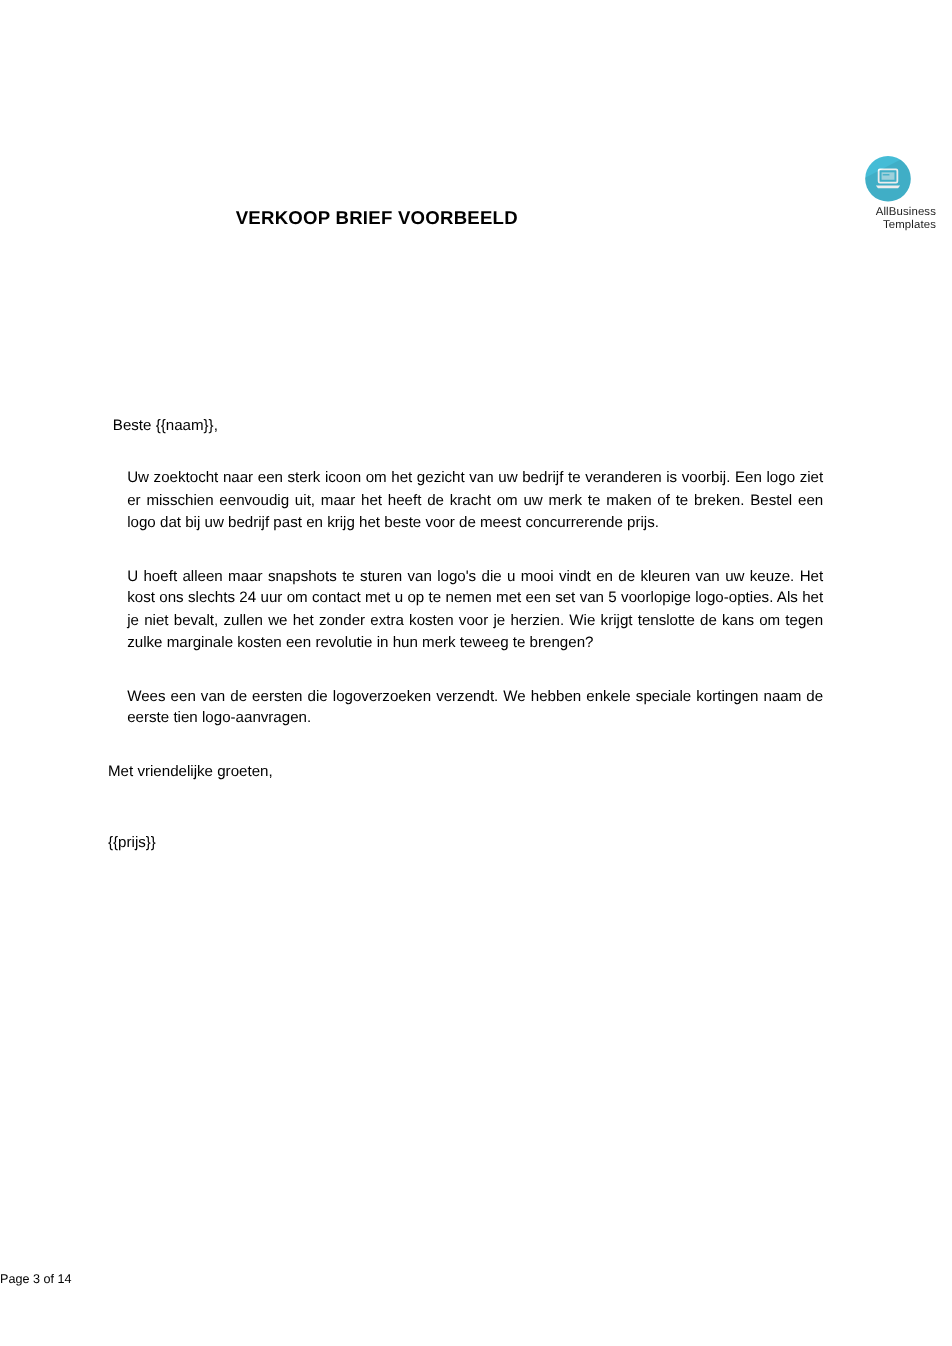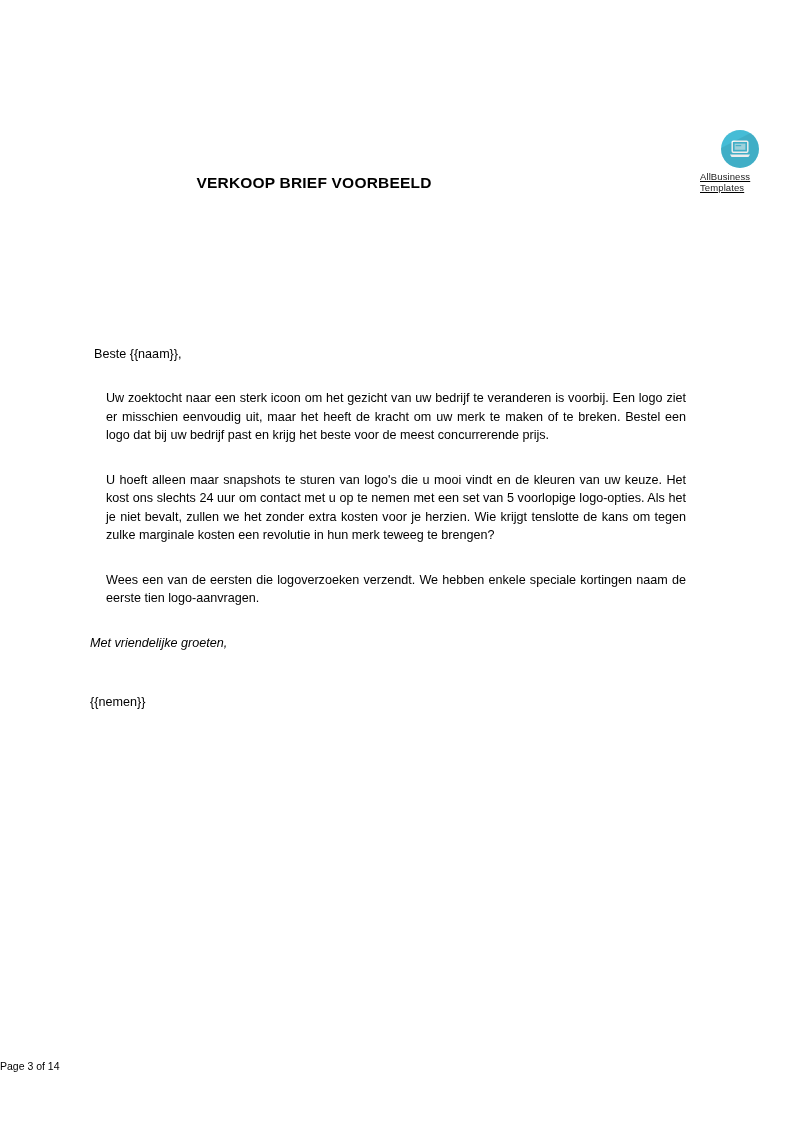--- a/index.html
+++ b/index.html
@@ -20,22 +20,21 @@
     overflow: hidden;
     box-sizing: border-box;
   }
 
   
   .brand {
     position: absolute;
     top: 130px;
     left: 700px;
     width: 80px;
-    text-align: left;
-    text-decoration: underline;
+    text-align: right;
   }
   .brand-mark {
     position: relative;
     width: 38px;
     height: 38px;
     margin: 0 auto 3px auto;
     border-radius: 50%;
     background: #45bcd6;
     overflow: hidden;
   }
@@ -100,21 +99,20 @@
     margin: 16px;
     padding-top: 10px;
     text-align: justify;
     text-justify: inter-word;
   }
   .closing {
     font-size: 12.6px;
     line-height: 18px;
     margin: 0;
     padding-top: 10px;
-    font-style: italic;
   }
   .signature {
     font-size: 12.6px;
     line-height: 18px;
     margin: 0;
     padding-top: 41px;
   }
 
   
   .footer {
@@ -146,18 +144,18 @@
   </div>
 
   <div class="doc-title">VERKOOP BRIEF VOORBEELD</div>
 
   <div class="content">
     <p class="salutation">Beste {{naam}},</p>
     <p class="para">Uw zoektocht naar een sterk icoon om het gezicht van uw bedrijf te veranderen is voorbij. Een logo ziet er misschien eenvoudig uit, maar het heeft de kracht om uw merk te maken of te breken. Bestel een logo dat bij uw bedrijf past en krijg het beste voor de meest concurrerende prijs.</p>
     <p class="para">U hoeft alleen maar snapshots te sturen van logo's die u mooi vindt en de kleuren van uw keuze. Het kost ons slechts 24 uur om contact met u op te nemen met een set van 5 voorlopige logo-opties. Als het je niet bevalt, zullen we het zonder extra kosten voor je herzien. Wie krijgt tenslotte de kans om tegen zulke marginale kosten een revolutie in hun merk teweeg te brengen?</p>
     <p class="para">Wees een van de eersten die logoverzoeken verzendt. We hebben enkele speciale kortingen naam de eerste tien logo-aanvragen.</p>
     <p class="closing">Met vriendelijke groeten,</p>
-    <p class="signature">{{nemen}}</p>
+    <p class="signature">{{prijs}}</p>
   </div>
 
   <div class="footer">Page 3 of 14</div>
 
 </div>
 
 </body></html>

